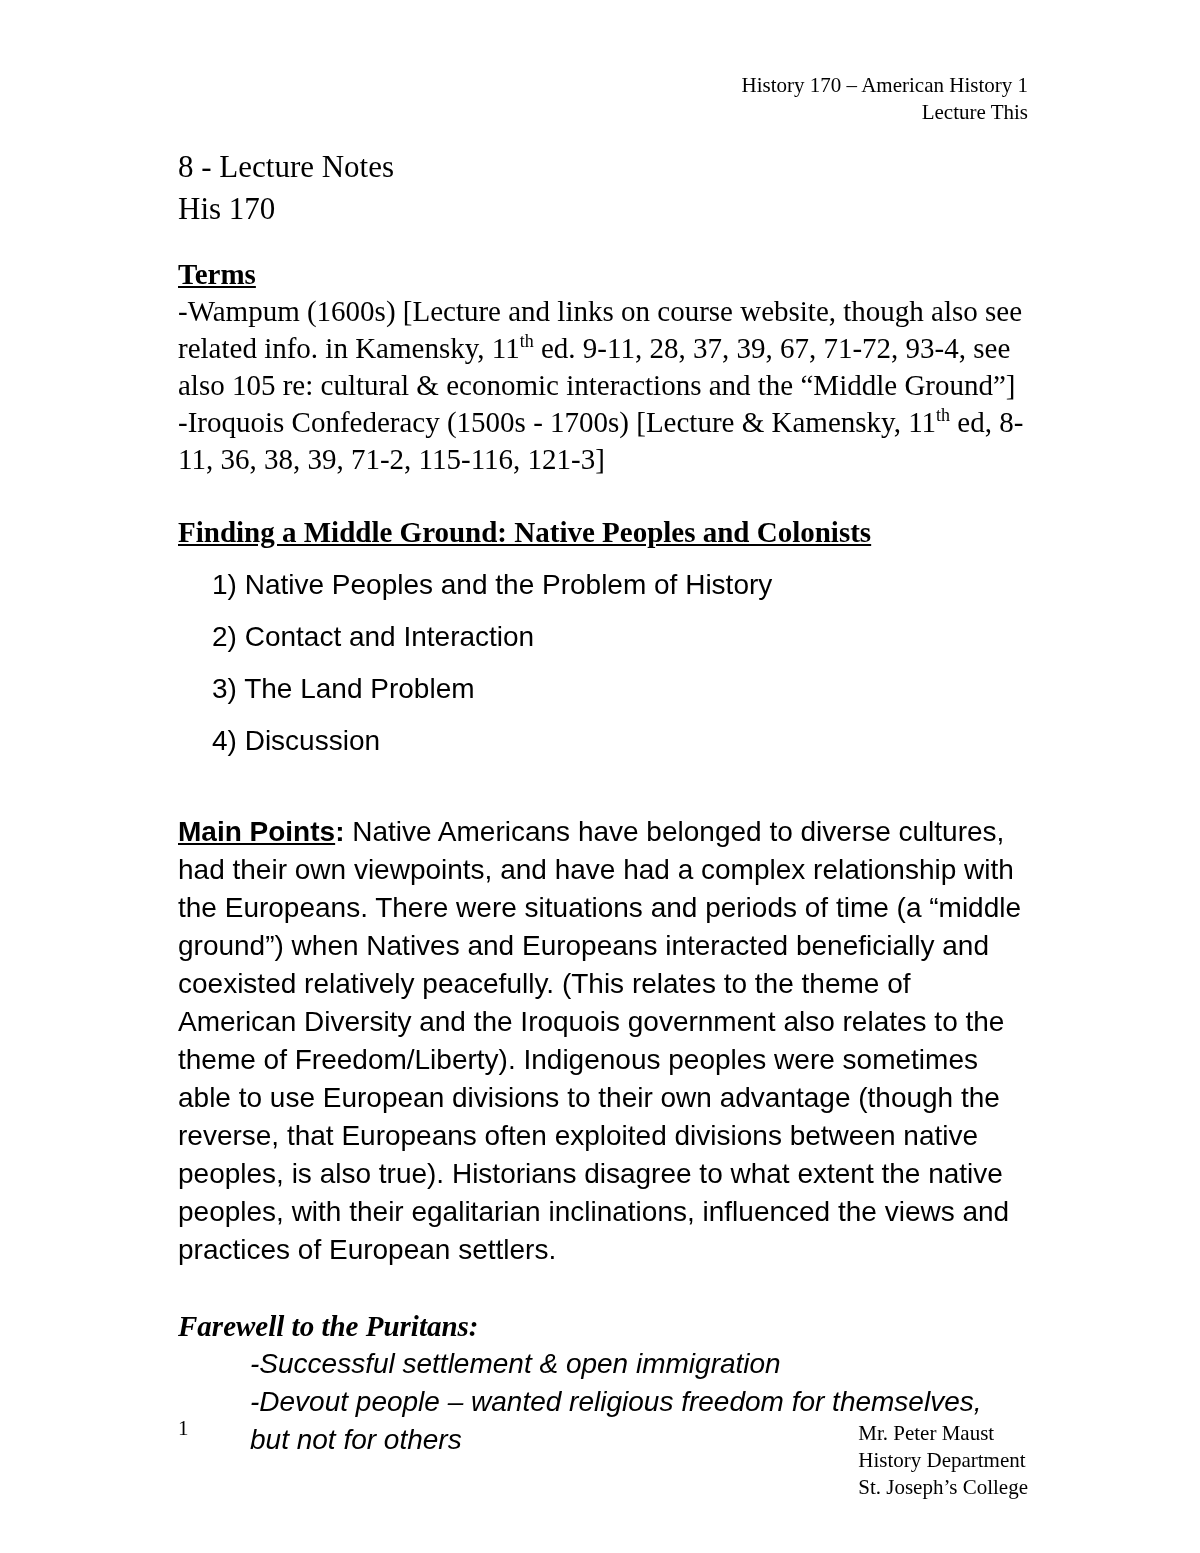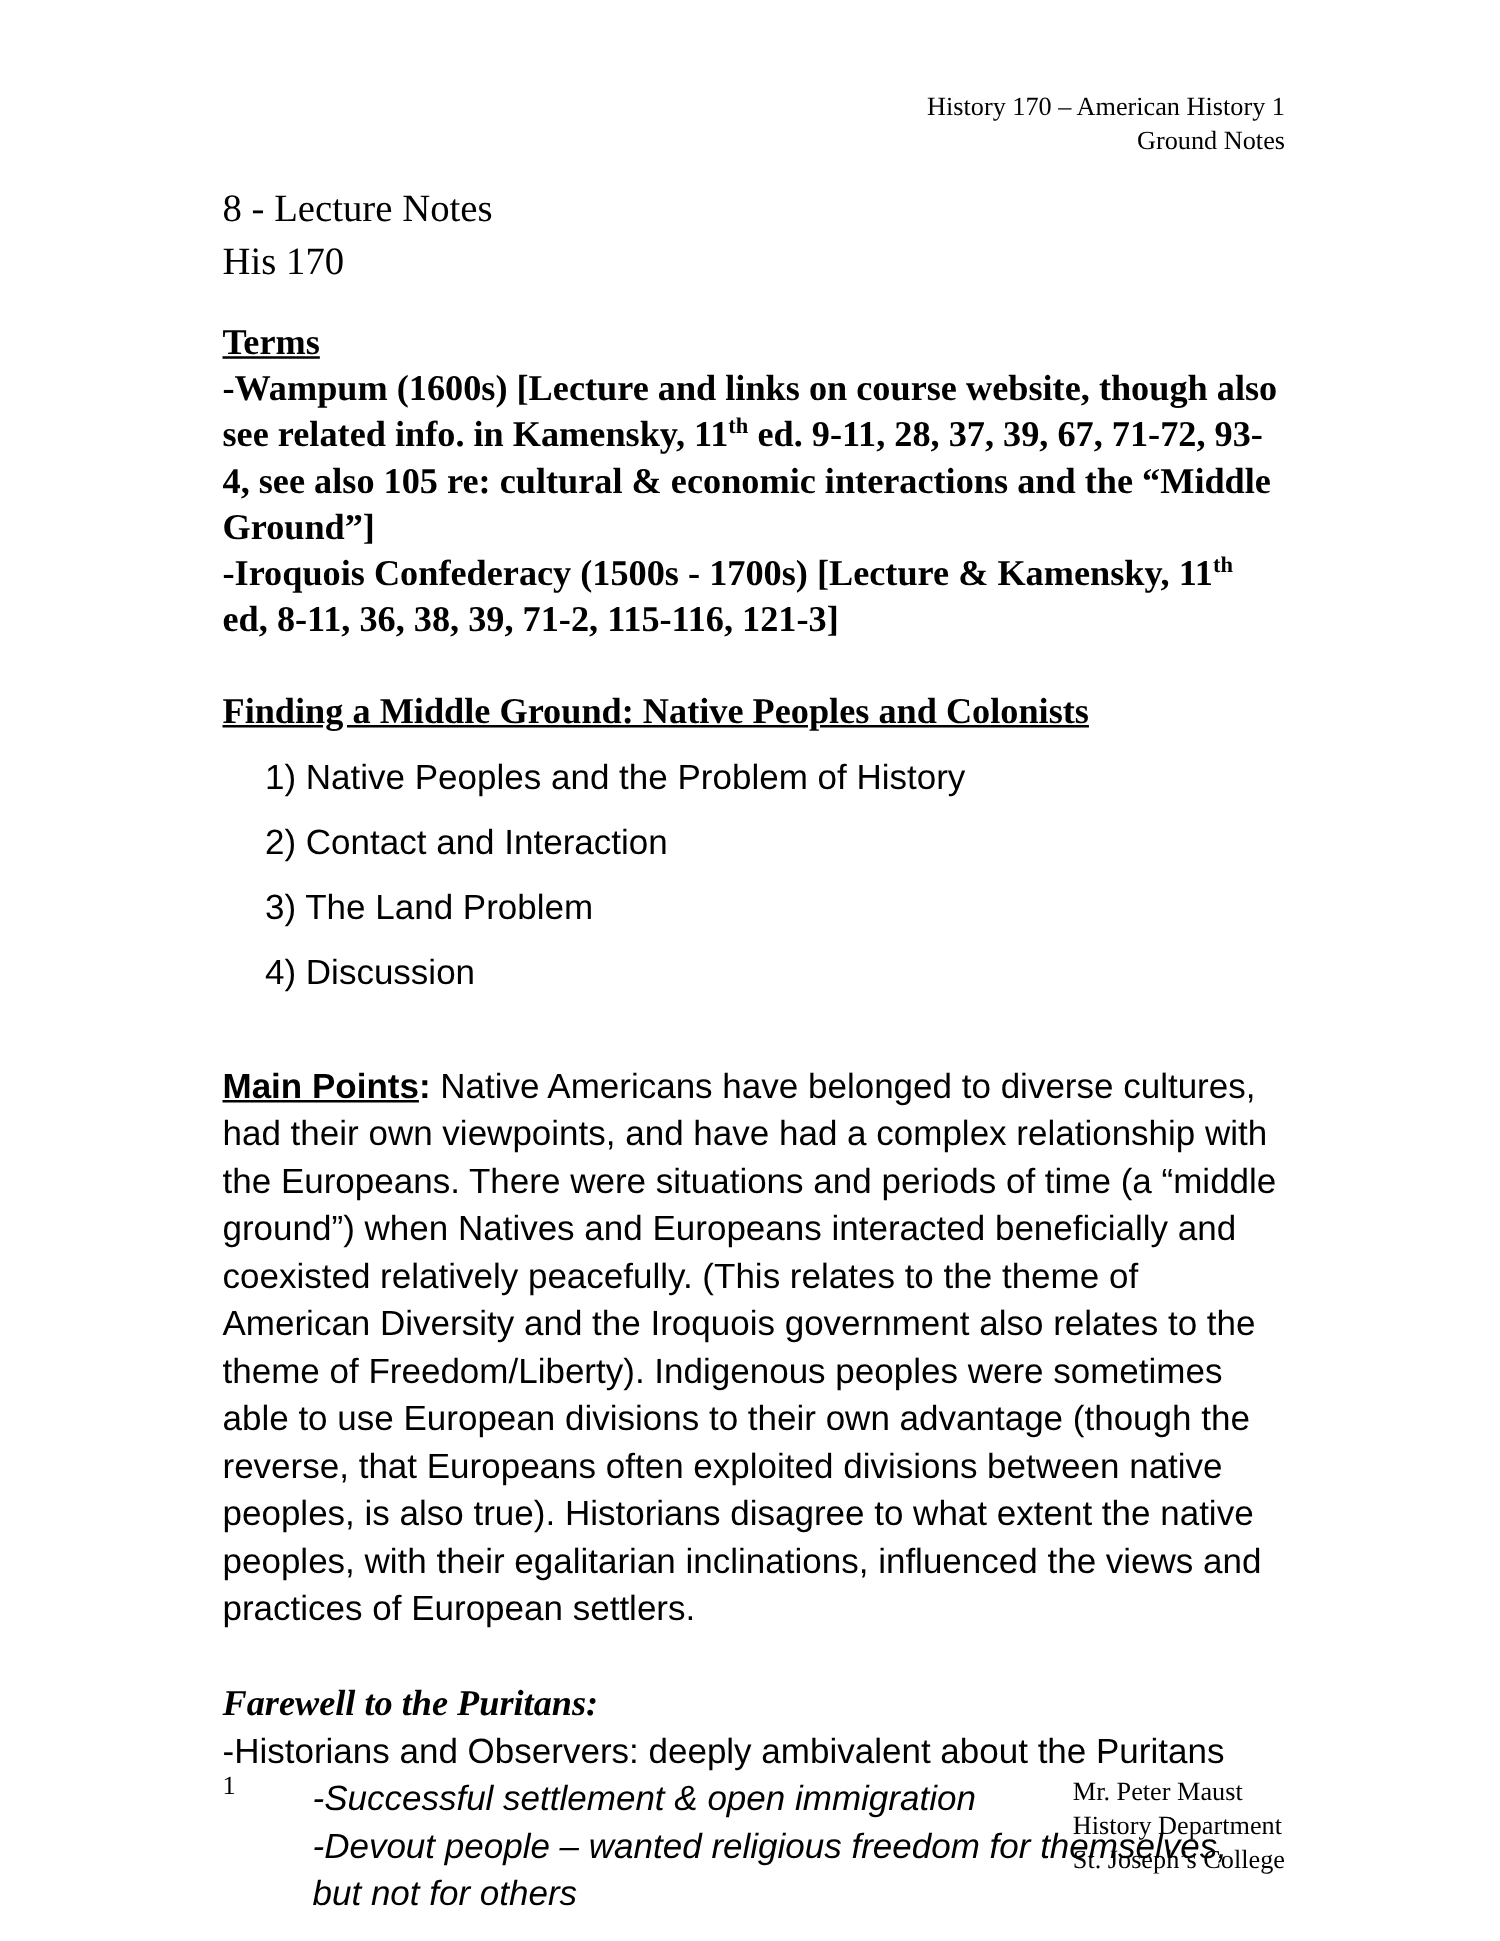--- a/index.html
+++ b/index.html
@@ -35,21 +35,20 @@
   .title-block {
     margin-top: 20px;
     font-size: 31px;
     line-height: 42px;
   }
   
   .serif-body {
     font-size: 29px;
     line-height: 37px;
     font-family: "Liberation Serif", serif;
-    font-weight: bold;
   }
   .section-heading {
     font-weight: bold;
     text-decoration: underline;
     font-size: 29px;
     line-height: 37px;
     font-family: "Liberation Serif", serif;
   }
   .terms-heading { margin-top: 26px; }
   .terms-para { margin-top: 0; }
@@ -119,21 +118,21 @@
     line-height: 0;
   }
 </style>
 </head>
 <body>
 
 <div class="doc">
 
   <div class="running-header">
     <div>History 170 – American History 1</div>
-    <div>Ground Notes</div>
+    <div>Lecture This</div>
   </div>
 
   <div class="title-block">
     <div>8 - Lecture Notes</div>
     <div>His 170</div>
   </div>
 
   <div class="section-heading terms-heading">Terms</div>
 
   <div class="serif-body terms-para">
@@ -152,21 +151,20 @@
     <div class="mg-item">3) The Land Problem</div>
     <div class="mg-item">4) Discussion</div>
   </div>
 
   <div class="main-points">
     <span class="main-points-label">Main Points</span><span class="main-points-sep">: </span><span>Native Americans have belonged to diverse cultures, had their own viewpoints, and have had a complex relationship with the Europeans.  There were situations and periods of time (a “middle ground”) when Natives and Europeans interacted beneficially and coexisted relatively peacefully.  (This relates to the theme of American Diversity and the Iroquois government also relates to the theme of Freedom/Liberty).  Indigenous peoples were sometimes able to use European divisions to their own advantage (though the reverse, that Europeans often exploited divisions between native peoples, is also true).  Historians disagree to what extent the native peoples, with their egalitarian inclinations, influenced the views and practices of European settlers.</span>
   </div>
 
   <div class="puritans-heading">Farewell to the Puritans:</div>
 
-  <div class="puritans-line">-Historians and Observers: deeply ambivalent about the Puritans</div>
   <div class="puritans-line puritans-sub">-Successful settlement &amp; open immigration</div>
   <div class="puritans-line puritans-sub">-Devout people – wanted religious freedom for themselves, but not for others</div>
 
 </div>
 
 <div class="footer-page-number">1</div>
 
 <div class="footer-right">
   <div>Mr. Peter Maust</div>
   <div>History Department</div>

